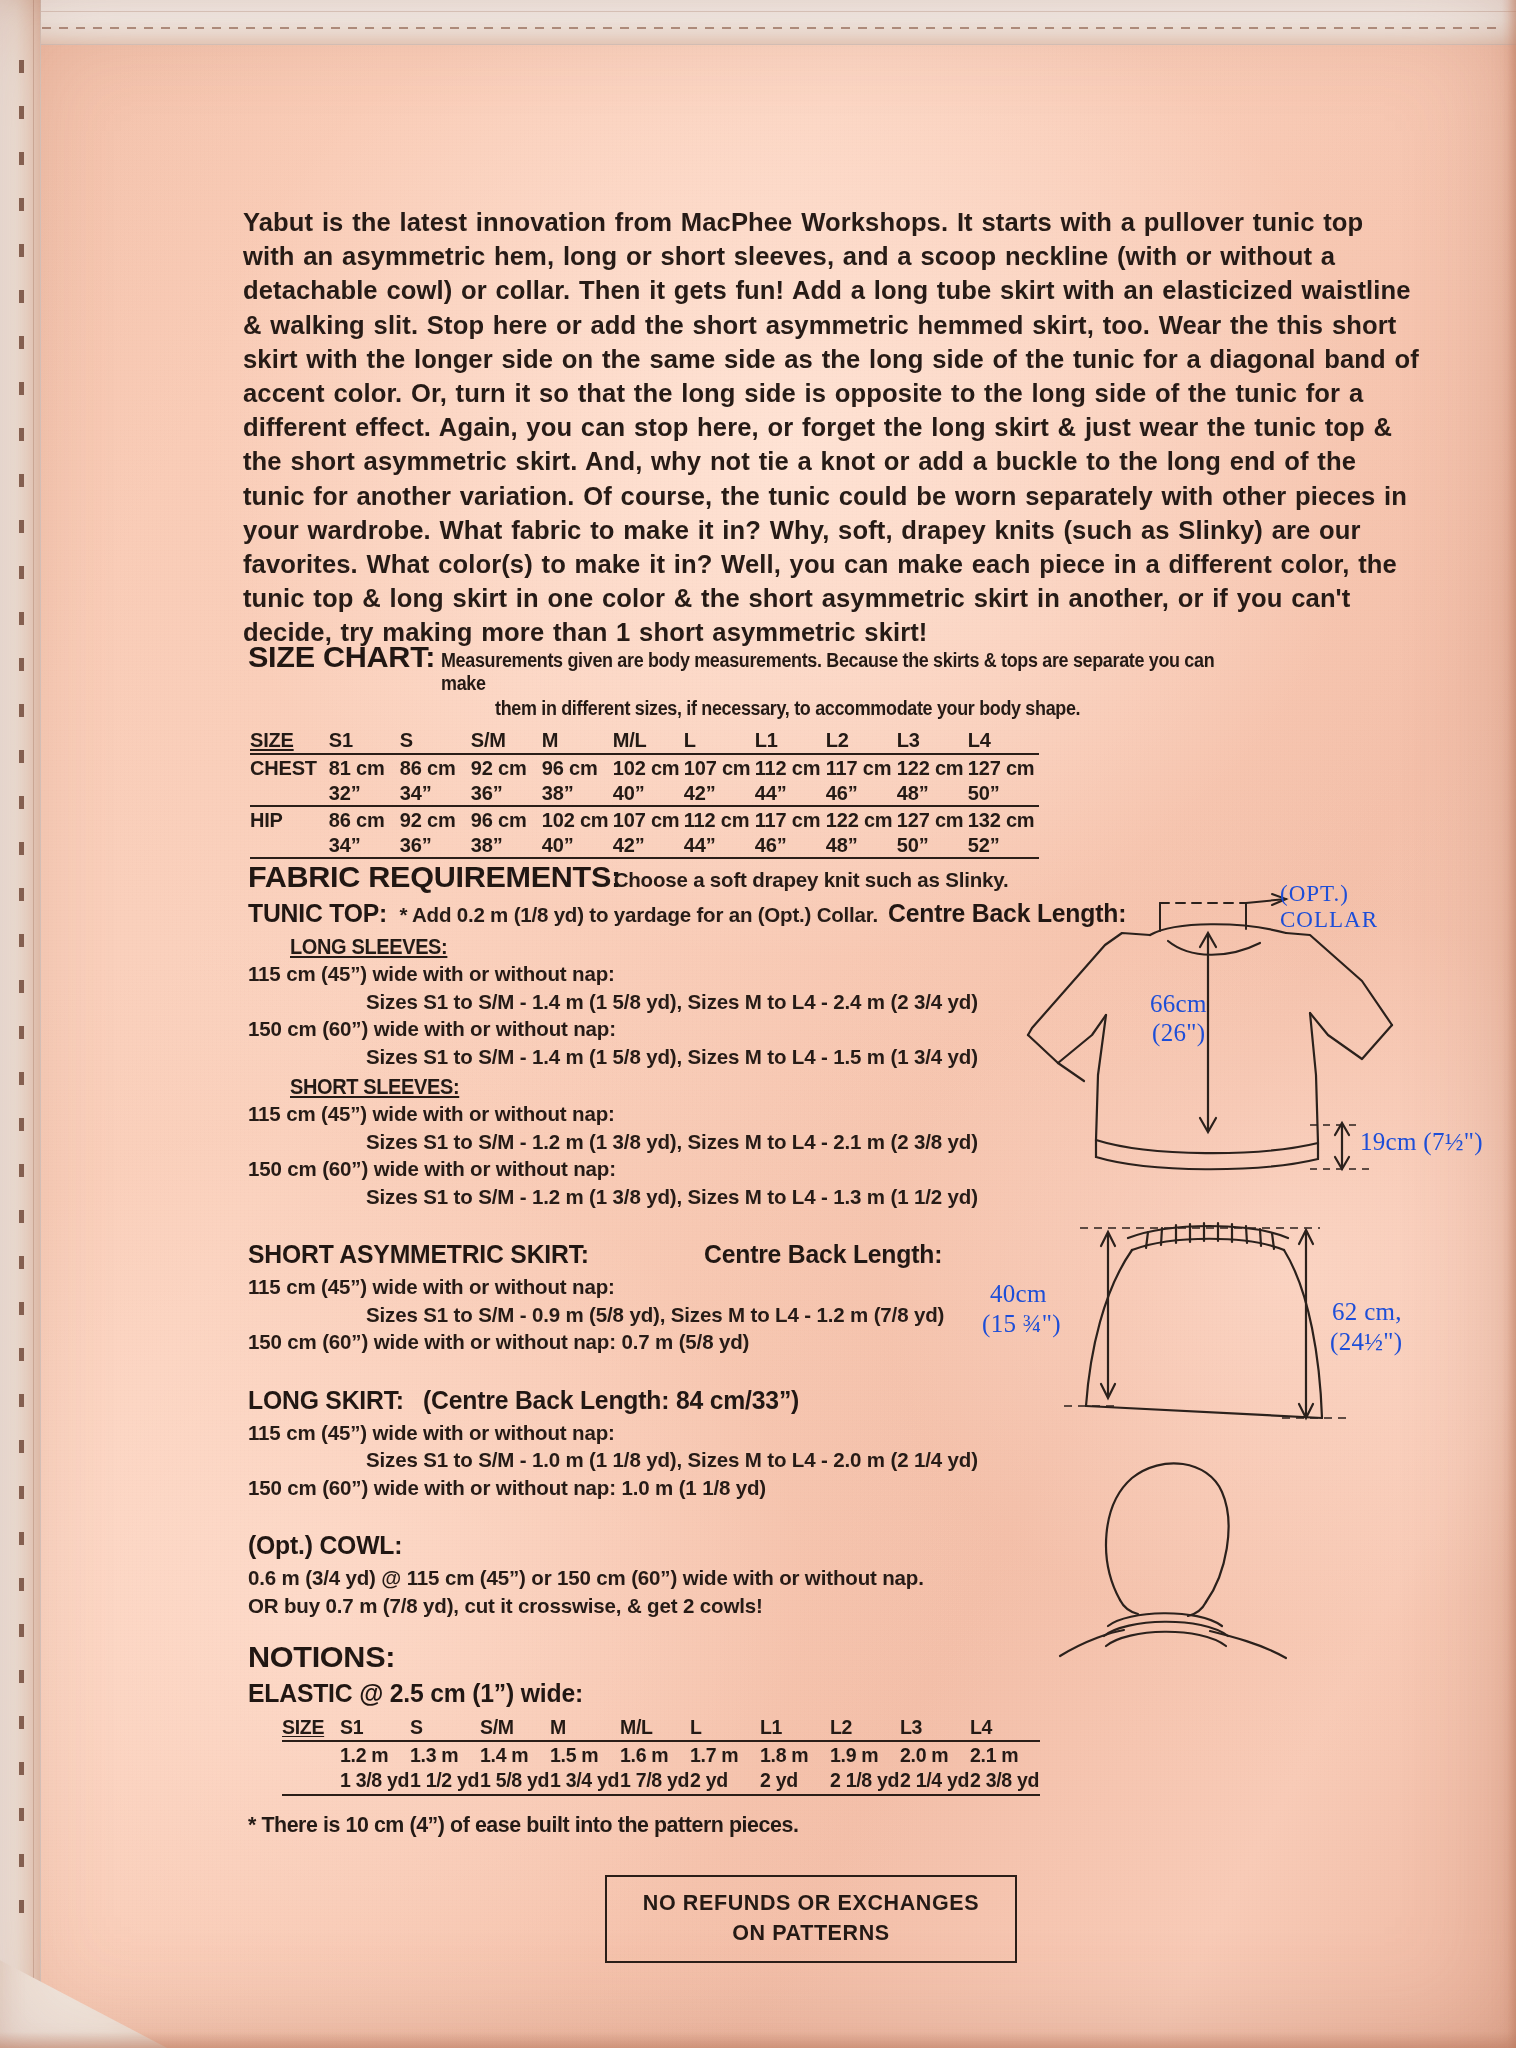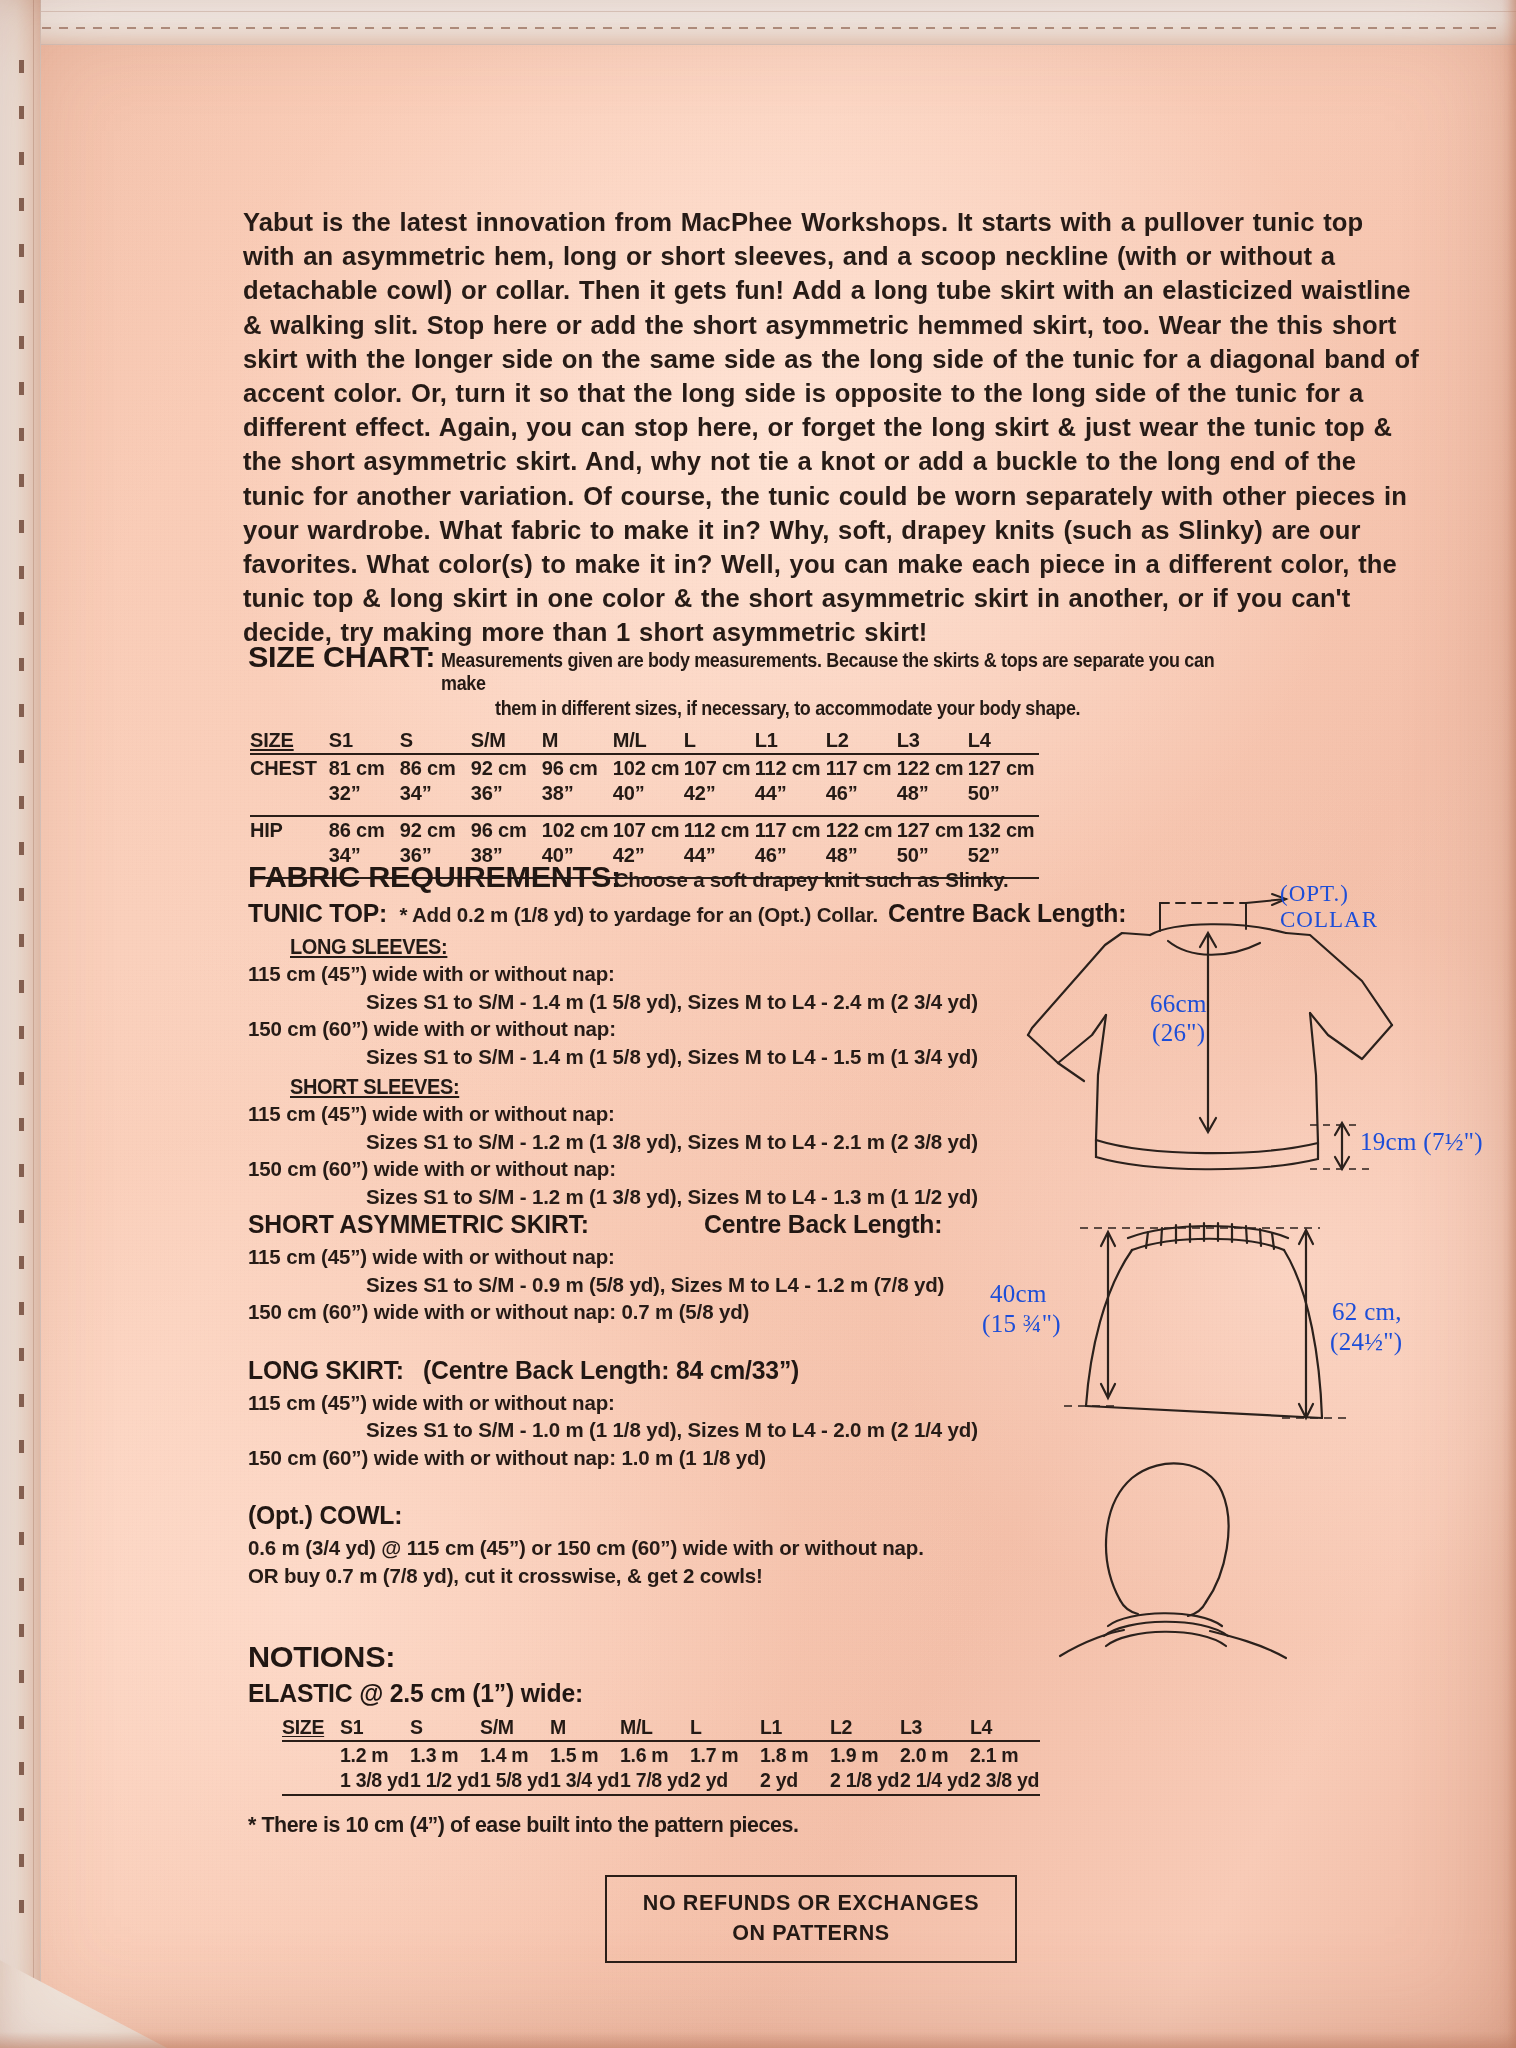--- a/index.html
+++ b/index.html
@@ -180,21 +180,21 @@
   .sz-table {
     margin-top: 7px;
     margin-left: 2px;
     font-size: 20px;
     letter-spacing: -0.2px;
   }
   .sz-table td { height: 25px; padding-right: 8px; }
   .sz-table td.lbl { width: 66px; padding-right: 12px; }
   .sz-table td.col { width: 71px; }
   .sz-table tr.hdr td { border-bottom: 2.5px solid #2a1e18; padding-bottom: 1px; }
-  .sz-table tr.under td { border-bottom: 2.5px solid #2a1e18; padding-bottom: 10px; }
+  .sz-table tr.under td { border-bottom: 2.5px solid #2a1e18; padding-bottom: 0; }
   .u { text-decoration: underline; text-underline-offset: 2px; }
 
   
   .fabreq { left: 248px; top: 860px; width: 1180px; }
   .fr-sub-head {
     font-size: 21.5px;
     font-weight: bold;
     text-decoration: underline;
     text-underline-offset: 2px;
     letter-spacing: -0.4px;
@@ -409,21 +409,21 @@
       <div class="fr-small fr-d3">Sizes S1 to S/M - 1.4 m (1 5/8 yd), Sizes M to L4 - 1.5 m (1 3/4 yd)</div>
 
       <div class="fr-d1" style="margin-top:5px;">
         <span class="fr-sub-head">SHORT SLEEVES:</span>
       </div>
       <div class="fr-small fr-d2">115 cm (45”) wide with or without nap:</div>
       <div class="fr-small fr-d3">Sizes S1 to S/M - 1.2 m (1 3/8 yd), Sizes M to L4 - 2.1 m (2 3/8 yd)</div>
       <div class="fr-small fr-d2">150 cm (60”) wide with or without nap:</div>
       <div class="fr-small fr-d3">Sizes S1 to S/M - 1.2 m (1 3/8 yd), Sizes M to L4 - 1.3 m (1 1/2 yd)</div>
 
-      <div style="display:flex; align-items:center; ">
+      <div style="display:flex; align-items:center; margin-top:30px;">
         <span class="sect-title">SHORT ASYMMETRIC SKIRT:</span>
         <span class="sect-title" style="margin-left:105px;">Centre Back Length:</span>
       </div>
       <div class="fr-small fr-d2" style="margin-top:4px;">115 cm (45”) wide with or without nap:</div>
       <div class="fr-small fr-d3">Sizes S1 to S/M - 0.9 m (5/8 yd), Sizes M to L4 - 1.2 m (7/8 yd)</div>
       <div class="fr-small fr-d2">150 cm (60”) wide with or without nap:  0.7 m (5/8 yd)</div>
 
       <div style="display:flex; align-items:baseline; margin-top:30px;">
         <span class="sect-title">LONG SKIRT:</span>
         <span class="sect-title" style="margin-left:14px;">(Centre Back Length:   84 cm/33”)</span>

